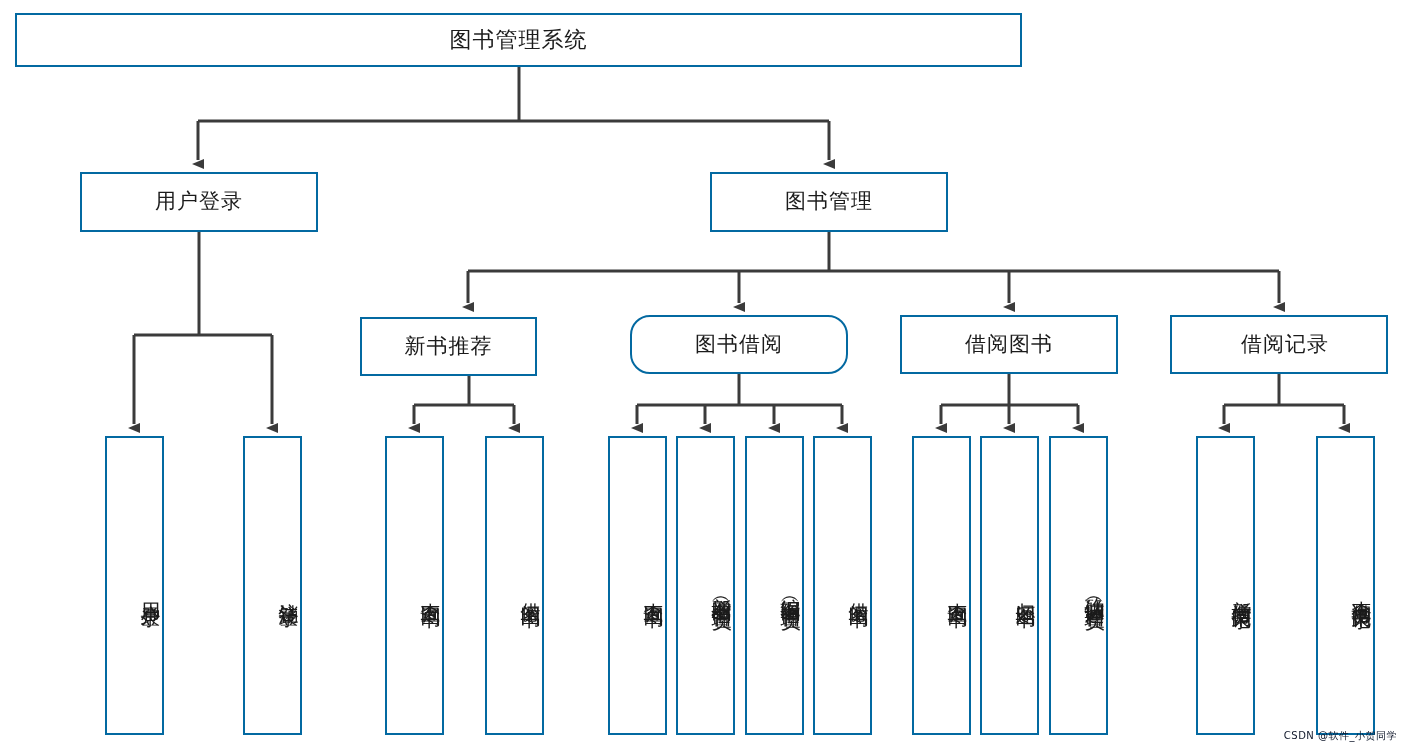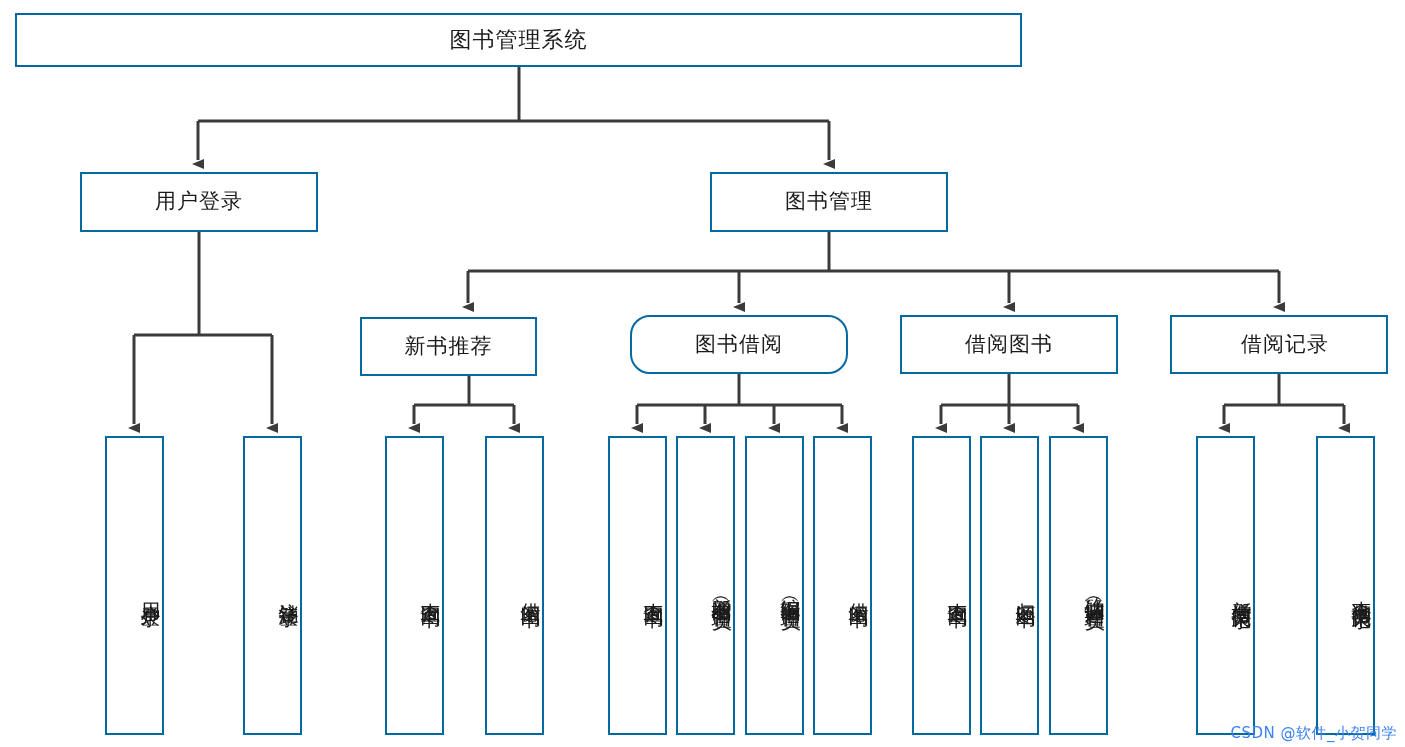--- a/index.html
+++ b/index.html
@@ -48,22 +48,22 @@
   }
   .node.v > span{
     writing-mode:vertical-rl;
     text-orientation:upright;
     display:block;
   }
   .watermark{
     position:absolute;
     right:8px;
     bottom:4px;
-    font-size:15px;
-    color:#3b82f6;
+    font-size:10px;
+    color:#0f172a;
     letter-spacing:0.5px;
     z-index:5;
     white-space:nowrap;
     font-family:"DejaVu Sans","Liberation Sans",sans-serif;
   }
 </style>
 </head>
 <body>
 
 <div id="canvas">

